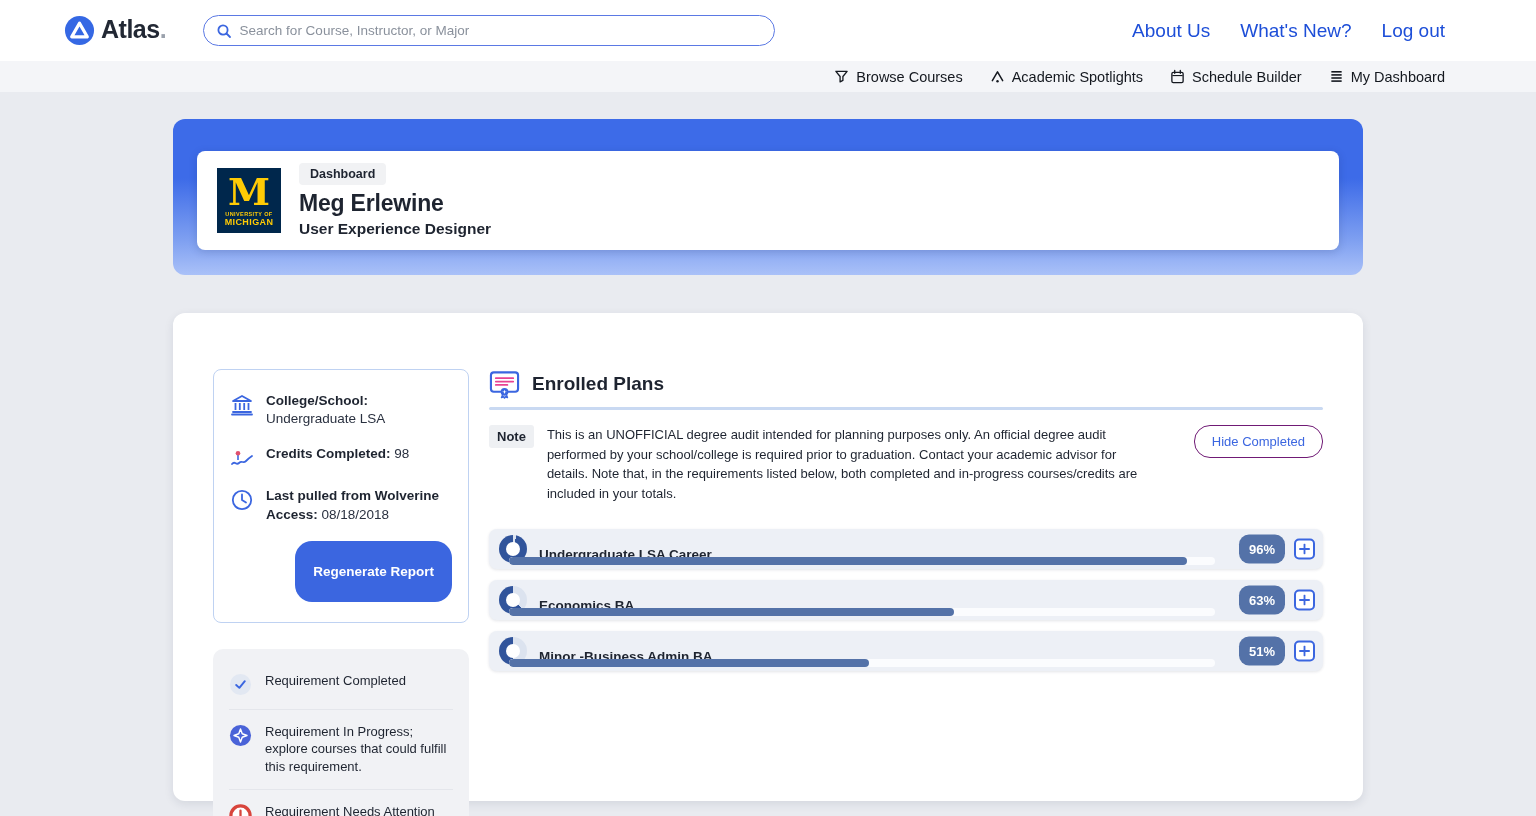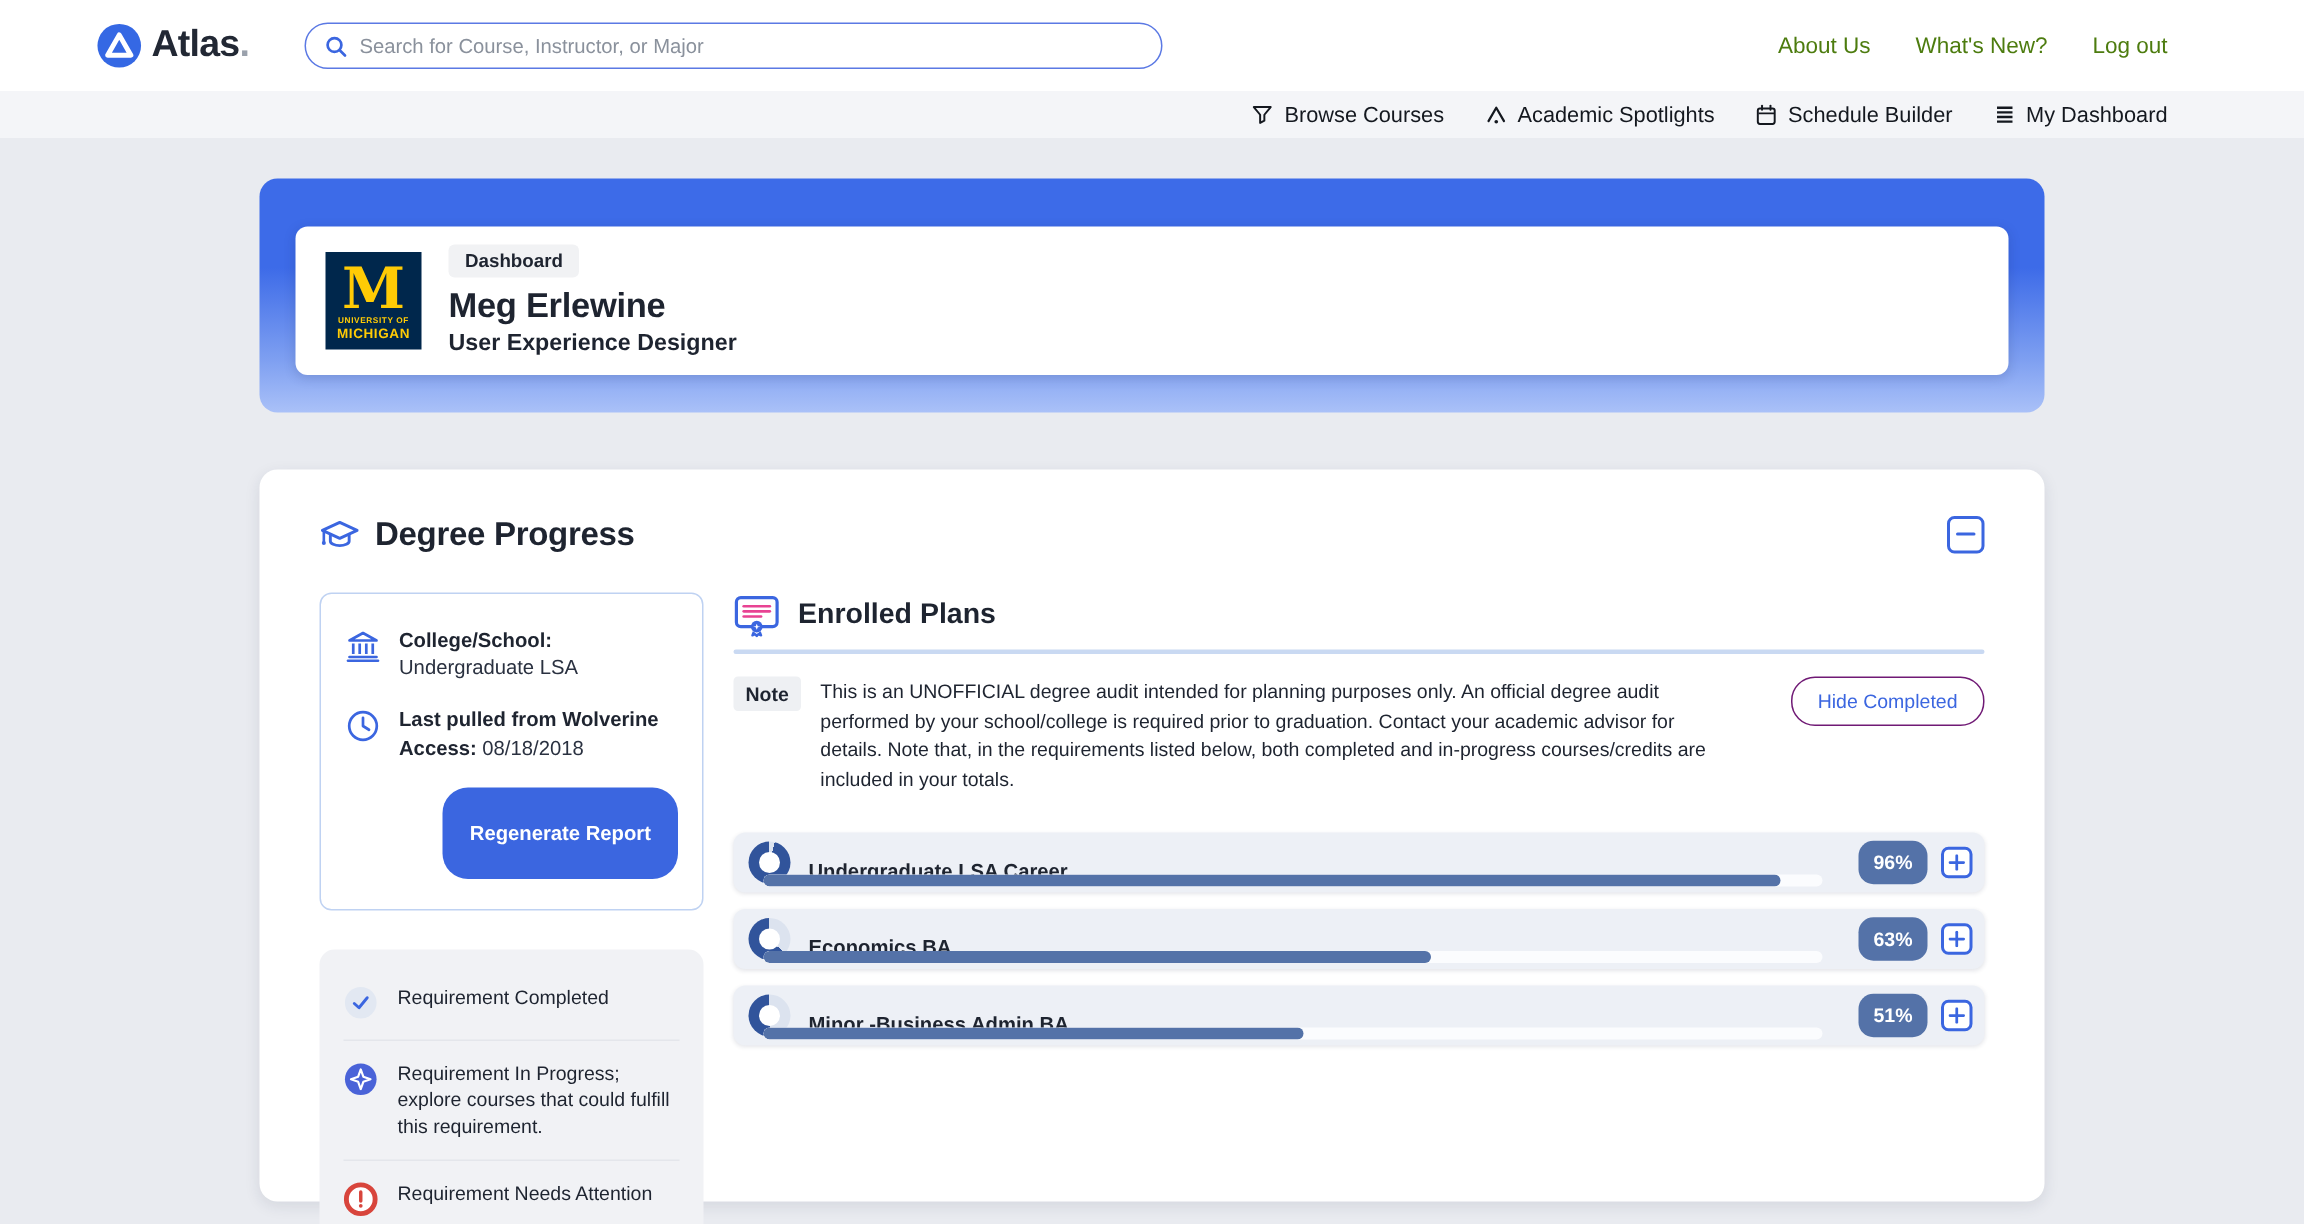--- a/index.html
+++ b/index.html
@@ -10,21 +10,21 @@
   .header { height:61px; background:#fff; display:flex; align-items:center; }
   .brand { display:flex; align-items:baseline; margin-left:64px; cursor:pointer; }
   .brand-icon { width:31px; height:31px; align-self:center; margin-right:6px; }
   .brand-text { font-size:25px; font-weight:800; color:#222834; letter-spacing:-0.5px; }
   .brand-dot { color:#9AA1AC; font-weight:800; font-size:25px; }
   .search-wrap { margin-left:36px; width:572px; height:31px; border:1.5px solid #5B79E4; border-radius:16px; display:flex; align-items:center; padding:0 12px; background:#fff; }
   .search-wrap svg { flex:0 0 auto; margin-right:8px; }
   .search-input { border:none; outline:none; flex:1; font-size:13.5px; font-family:"Liberation Sans",sans-serif; color:#333; background:transparent; }
   .search-input::placeholder { color:#8A919C; }
   .top-links { margin-left:auto; margin-right:91px; display:flex; gap:30px; }
-  .top-link { color:#4d7c0f; font-size:15px; text-decoration:none; cursor:pointer; }
+  .top-link { color:#1d4ed8; font-size:19px; text-decoration:none; cursor:pointer; }
 
   
   .subnav { height:31px; background:#F4F5F8; display:flex; align-items:center; justify-content:flex-end; padding-right:91px; gap:27px; }
   .subnav-item { display:flex; align-items:center; gap:7px; font-size:14.5px; color:#14181F; cursor:pointer; }
   .subnav-item svg { display:block; }
 
   
   .banner { width:1190px; margin:27px auto 0; height:156px; border-radius:12px; background:linear-gradient(180deg,#3D6BE8 0%,#3D6BE8 38%,#7FA0F1 78%,#AAC1F8 100%); padding:32px 24px 25px; }
   .profile-card { background:#fff; height:99px; border-radius:8px; box-shadow:0 2px 8px rgba(20,40,90,.18); display:flex; align-items:center; padding:0 20px; }
   .um-logo { width:64px; height:65px; background:#00274C; display:flex; flex-direction:column; align-items:center; justify-content:center; flex:0 0 auto; }
@@ -151,50 +151,49 @@
     </div>
     <div class="profile-info">
       <span class="dash-badge">Dashboard</span>
       <div class="profile-name">Meg Erlewine</div>
       <div class="profile-role">User Experience Designer</div>
     </div>
   </div>
 </div>
 
 <div class="main-card">
-  <div class="dp-header">
-    <svg width="27" height="24" viewBox="0 0 28 24">
-      <path d="M14 4 26 9.5 14 15 2 9.5Z" fill="none" stroke="#3B66E0" stroke-width="2" stroke-linejoin="round"></path>
-      <path d="M7.5 12.5v4.5c0 1.6 3 3 6.5 3s6.5-1.4 6.5-3v-4.5" fill="none" stroke="#3B66E0" stroke-width="2" stroke-linecap="round"></path>
-      <line x1="3" y1="10.5" x2="3" y2="17" stroke="#3B66E0" stroke-width="1.8" stroke-linecap="round"></line>
-      <circle cx="3" cy="18.2" r="1.4" fill="#3B66E0"></circle>
-    </svg>
-    <span class="dp-title">Degree Progress</span>
-    <button class="collapse-btn">
-        <span></span>
-      </button>
-  </div>
 
   <div class="dp-body">
 
     <div class="left-col">
       <div class="info-card">
         <div class="info-item">
           <svg width="24" height="24" viewBox="0 0 24 24">
             <path d="M12 3 21 8H3Z" fill="none" stroke="#3B66E0" stroke-width="1.8" stroke-linejoin="round"></path>
             <line x1="5.5" y1="10" x2="5.5" y2="17" stroke="#3B66E0" stroke-width="1.8"></line>
             <line x1="9.8" y1="10" x2="9.8" y2="17" stroke="#3B66E0" stroke-width="1.8"></line>
             <line x1="14.2" y1="10" x2="14.2" y2="17" stroke="#3B66E0" stroke-width="1.8"></line>
             <line x1="18.5" y1="10" x2="18.5" y2="17" stroke="#3B66E0" stroke-width="1.8"></line>
             <line x1="3" y1="19" x2="21" y2="19" stroke="#3B66E0" stroke-width="1.8" stroke-linecap="round"></line>
             <line x1="2" y1="21.5" x2="22" y2="21.5" stroke="#3B66E0" stroke-width="1.8" stroke-linecap="round"></line>
           </svg>
           <div class="info-text">
             <span class="info-label">College/School:</span><br>
             <span class="info-value">Undergraduate LSA</span>
+          </div>
+        </div>
+        <div class="info-item">
+          <svg width="24" height="24" viewBox="0 0 24 24">
+            <path d="M2 18c3-4 4 2 7-1s4 1 7-2 3-3 6-5" fill="none" stroke="#3B66E0" stroke-width="1.8" stroke-linecap="round"></path>
+            <line x1="8" y1="9" x2="8" y2="14" stroke="#3B66E0" stroke-width="1.6"></line>
+            <circle cx="8" cy="7.2" r="2.3" fill="#E0506E"></circle>
+          </svg>
+          <div class="info-text">
+            <span class="info-label">Credits Completed:</span>
+            <span class="info-value">98</span>
           </div>
         </div>
         <div class="info-item">
           <svg width="24" height="24" viewBox="0 0 24 24">
             <circle cx="12" cy="12" r="9.2" fill="none" stroke="#3B66E0" stroke-width="1.8"></circle>
             <polyline points="12,6.5 12,12 16,14.5" fill="none" stroke="#3B66E0" stroke-width="1.8" stroke-linecap="round" stroke-linejoin="round"></polyline>
           </svg>
           <div class="info-text">
             <span class="info-label">Last pulled from Wolverine Access:</span>
             <span class="info-value">08/18/2018</span>

